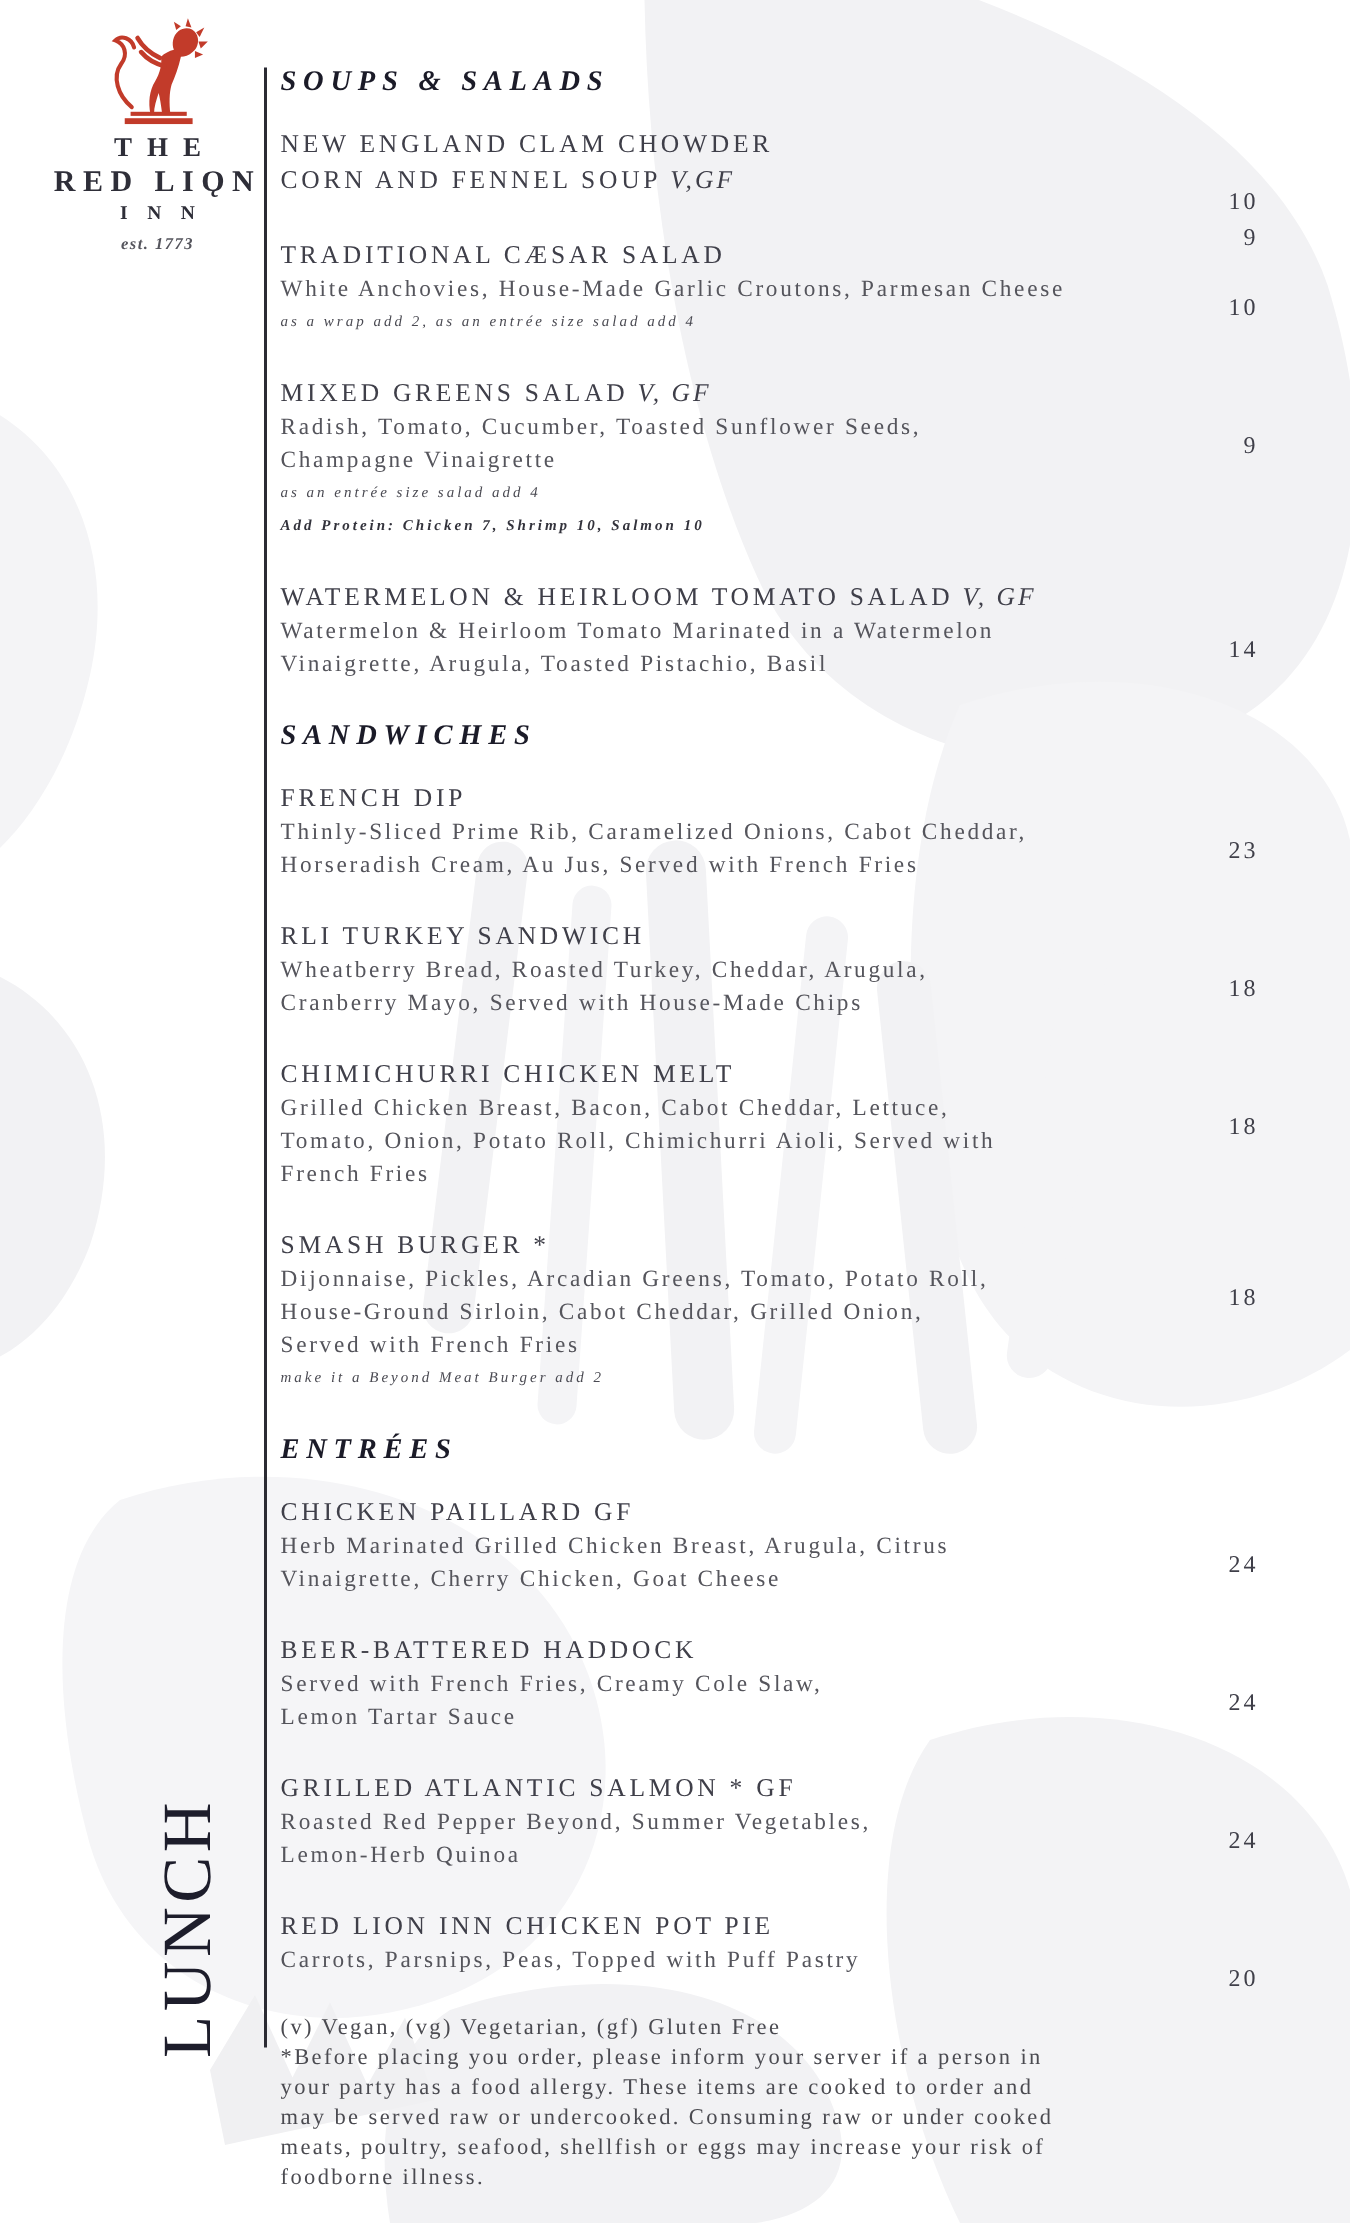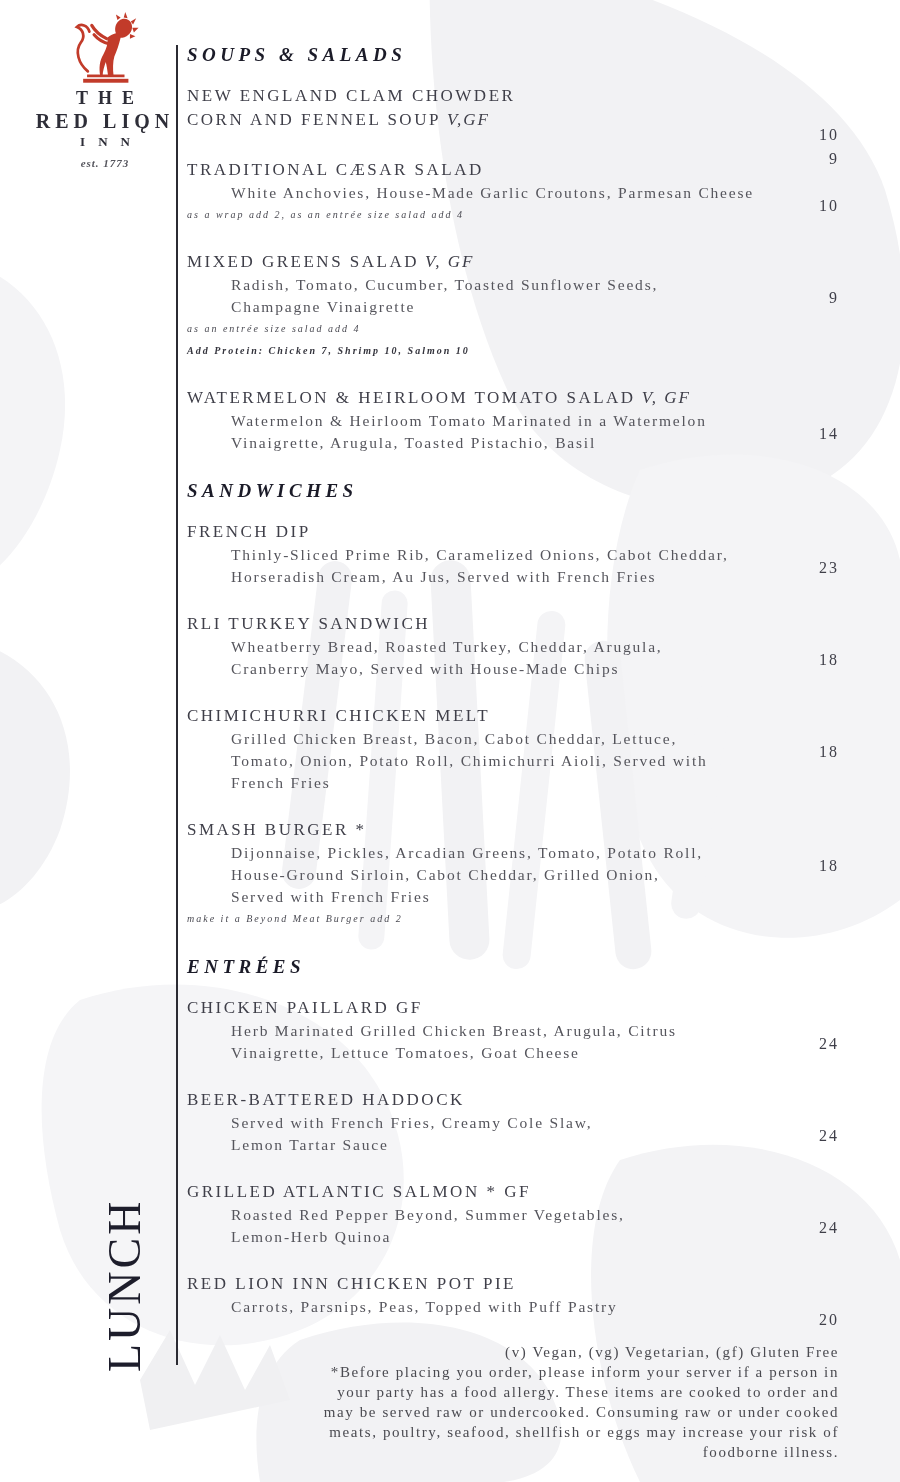--- a/index.html
+++ b/index.html
@@ -36,26 +36,26 @@
   }
   .menu-item{position:relative;margin-bottom:24px;}
   .simple-item{position:relative;line-height:23px;margin-bottom:0;}
   .simple-item + .menu-item{margin-top:26px;}
   .item-name{font-size:17px;line-height:24px;letter-spacing:2.5px;color:#3f3f49;}
   .item-tags{font-style:italic;margin-left:6px;letter-spacing:2px;}
   .item-price{
     position:absolute;top:1px;right:0;
     font-size:16px;letter-spacing:2px;color:#3f3f49;margin-top:38px;
   }
-  .item-desc{font-size:15.5px;line-height:22px;letter-spacing:1.8px;color:#55555c;margin-left:44px;}
+  .item-desc{font-size:15.5px;line-height:22px;letter-spacing:1.8px;color:#55555c;}
   .item-note{font-size:10px;line-height:22px;letter-spacing:2px;color:#4a4a52;font-style:italic;}
   .note-bold{font-weight:bold;color:#33333c;}
   .simple-item .item-name{display:inline;font-size:17px;letter-spacing:2.5px;}
   
-  .footer{margin-top:24px;text-align:right;}
+  .footer{margin-top:24px;}
   .footer-line{font-size:15px;line-height:20px;letter-spacing:1.6px;color:#4a4a50;}
 </style>
 </head>
 <body>
 
 <div class="page">
 
   <svg class="watermark" viewBox="0 0 900 1482" xmlns="http://www.w3.org/2000/svg">
     <path d="M430,-60 C650,-20 840,60 885,190 C925,320 905,440 815,485 C695,540 555,495 505,385 C455,275 425,110 430,-60 Z" fill="#f2f2f4"></path>
     <path d="M640,470 C760,430 880,470 900,560 L900,900 C820,960 700,950 650,860 C600,770 590,580 640,470 Z" fill="#f4f4f6"></path>
@@ -157,21 +157,21 @@
             <div class="item-desc">Served with French Fries</div>
             <div class="item-note">make it a Beyond Meat Burger add 2</div>
           </div>
         </div>
         <div class="menu-section">
           <div class="section-header">ENTRÉES</div>
           <div class="menu-item">
             <div class="item-name"><span>CHICKEN PAILLARD GF</span></div>
             <span class="item-price">24</span>
             <div class="item-desc">Herb Marinated Grilled Chicken Breast, Arugula, Citrus</div>
-            <div class="item-desc">Vinaigrette, Lettuce Tomatoes, Goat Cheese</div>
+            <div class="item-desc">Vinaigrette, Cherry Chicken, Goat Cheese</div>
           </div>
           <div class="menu-item">
             <div class="item-name"><span>BEER-BATTERED HADDOCK</span></div>
             <span class="item-price">24</span>
             <div class="item-desc">Served with French Fries, Creamy Cole Slaw,</div>
             <div class="item-desc">Lemon Tartar Sauce</div>
           </div>
           <div class="menu-item">
             <div class="item-name"><span>GRILLED ATLANTIC SALMON * GF</span></div>
             <span class="item-price">24</span>

